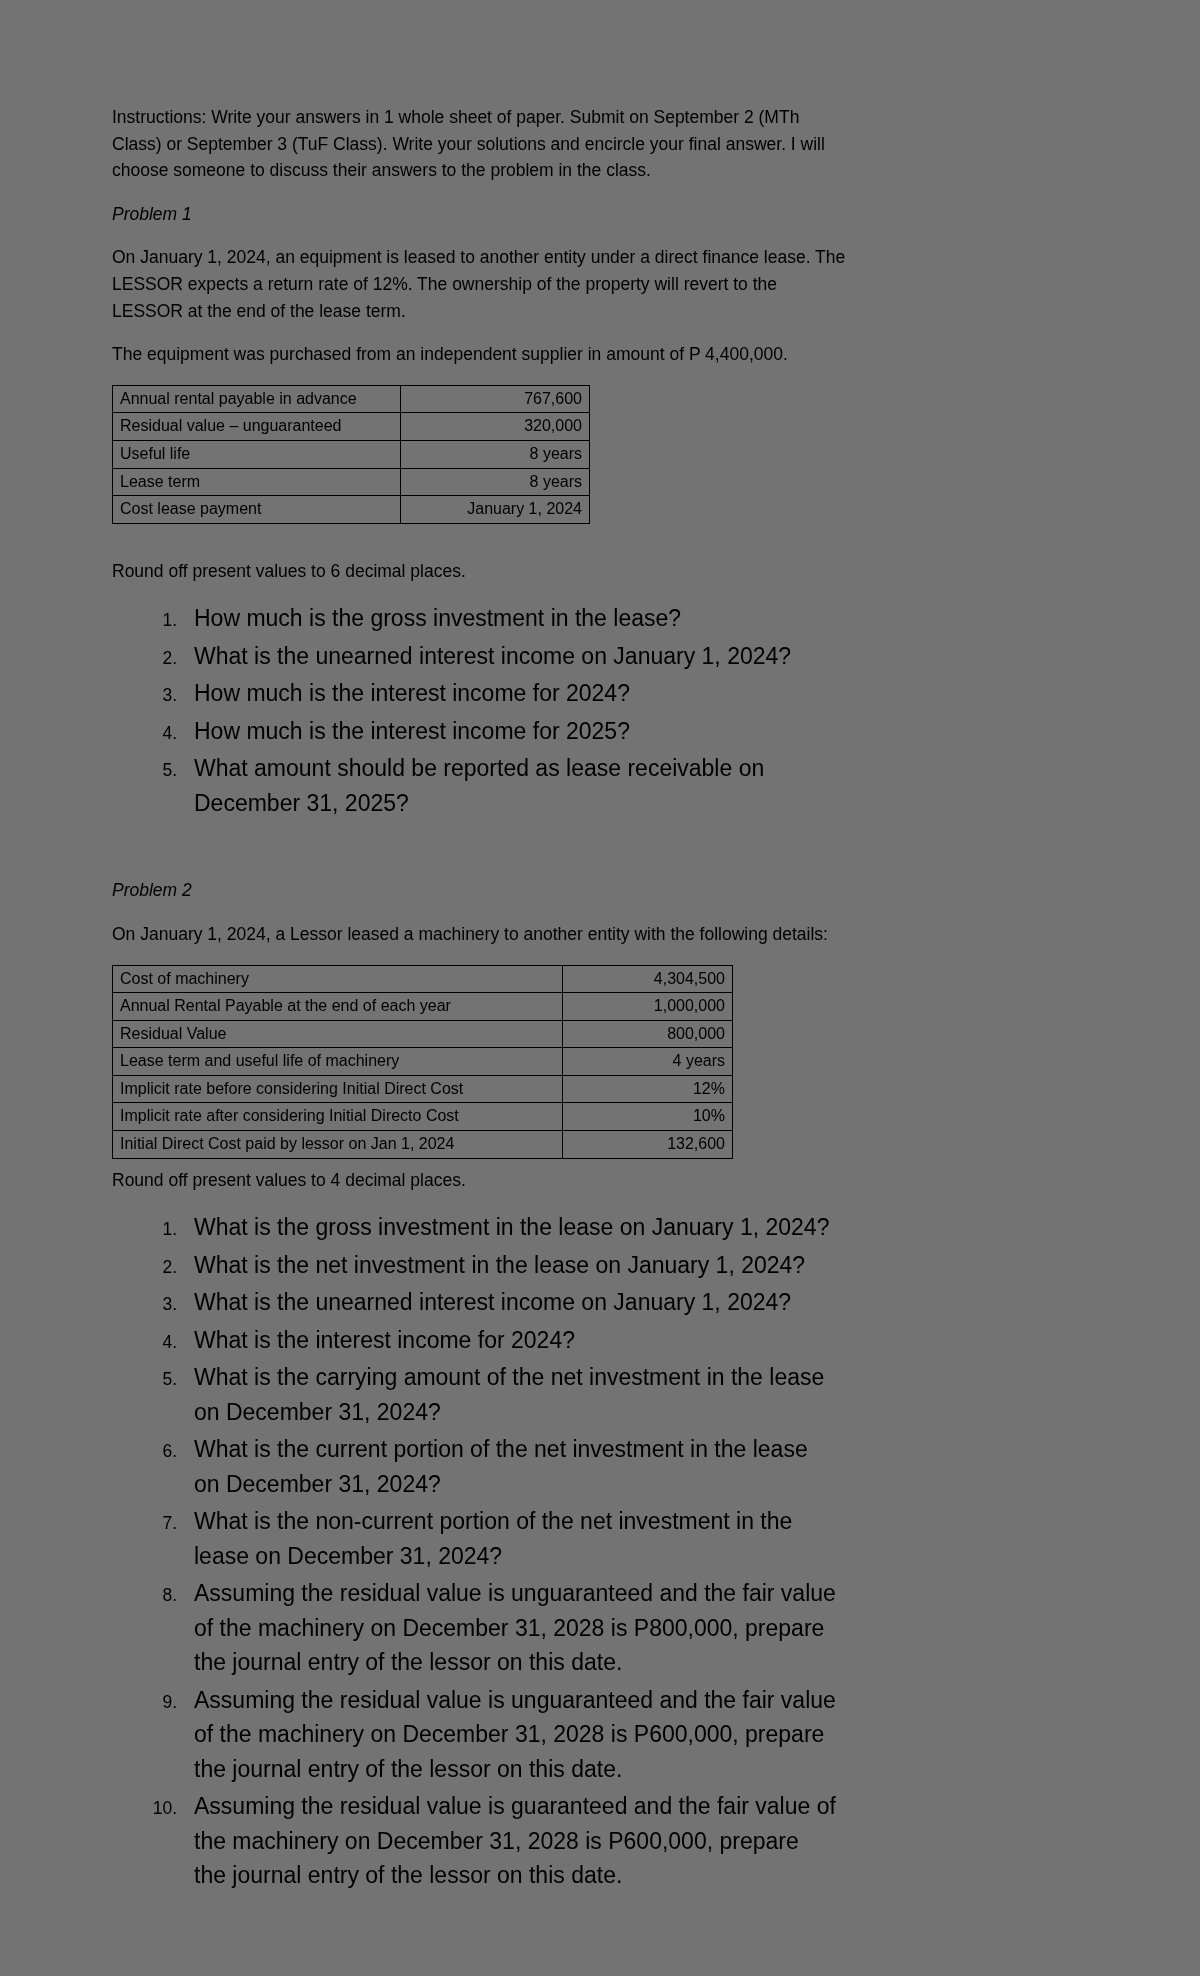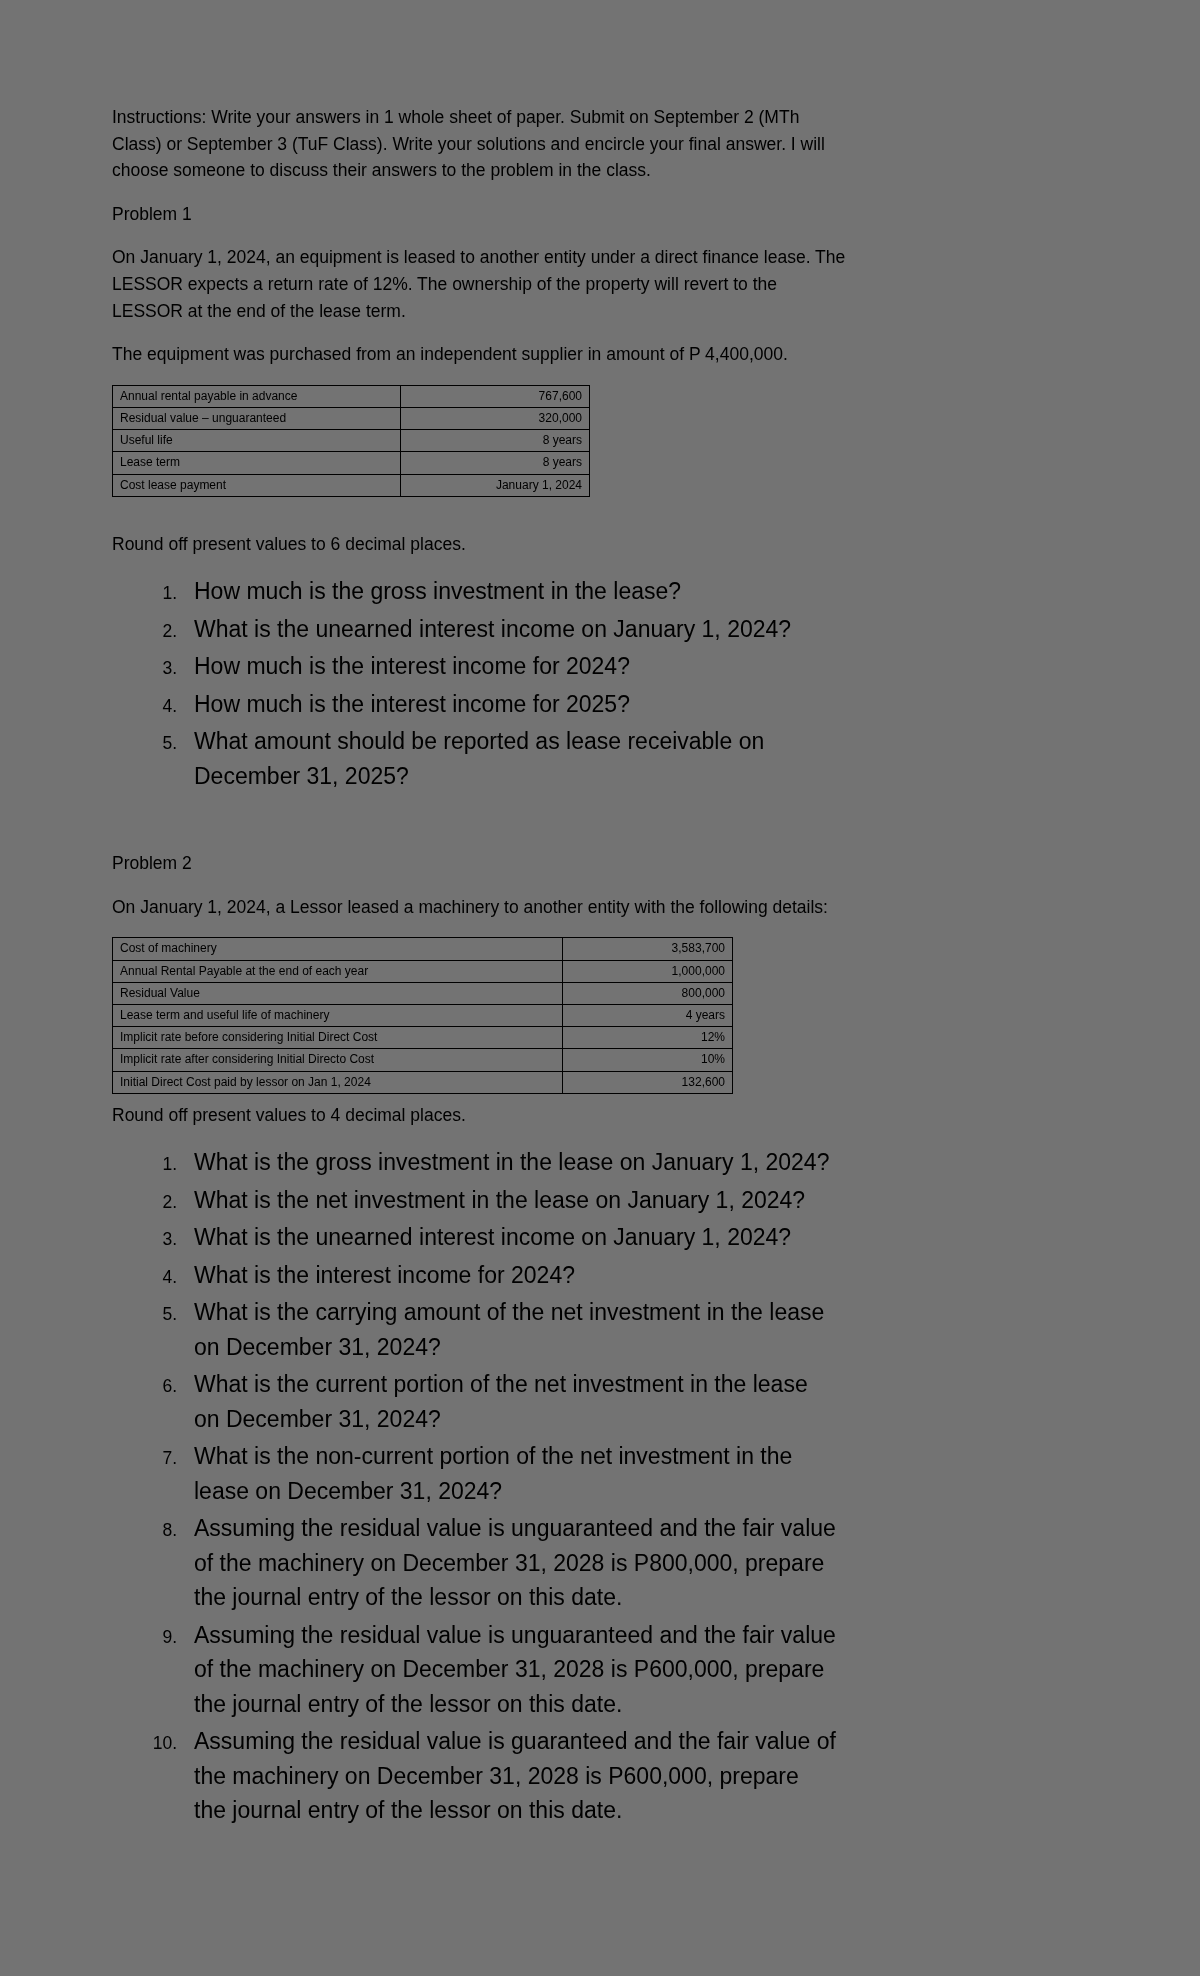--- a/index.html
+++ b/index.html
@@ -27,29 +27,30 @@
   }
   p.para {
     margin: 0 0 17px 0;
     text-align: left;
   }
   p.para.tight {
     margin-bottom: 16px;
   }
   .heading-line {
     margin: 0 0 17px 0;
+    font-style: italic;
   }
   .spacer-sm { height: 10px; }
   .spacer-md { height: 26px; }
   .spacer-lg { height: 44px; }
 
   table.data-table {
     border-collapse: collapse;
     margin: 8px 0 8px 0;
-    font-size: 12px;
+    font-size: 16px;
     table-layout: fixed;
   }
   table.data-table td {
     border: 1px solid #000000;
     padding: 2px 7px 3px 7px;
     line-height: 1.35;
     vertical-align: middle;
     white-space: nowrap;
   }
   table.data-table td.value {
@@ -150,21 +151,21 @@
     <p class="para">On January 1, 2024, a Lessor leased a machinery to another entity with the following details:</p>
 
     <table class="data-table table2">
       <colgroup>
           <col class="c-label">
           <col class="c-value">
         </colgroup>
       <tbody>
         <tr>
           <td>Cost of machinery</td>
-          <td class="value">3,583,700</td>
+          <td class="value">4,304,500</td>
         </tr>
         <tr>
           <td>Annual Rental Payable at the end of each year</td>
           <td class="value">1,000,000</td>
         </tr>
         <tr>
           <td>Residual Value</td>
           <td class="value">800,000</td>
         </tr>
         <tr>

